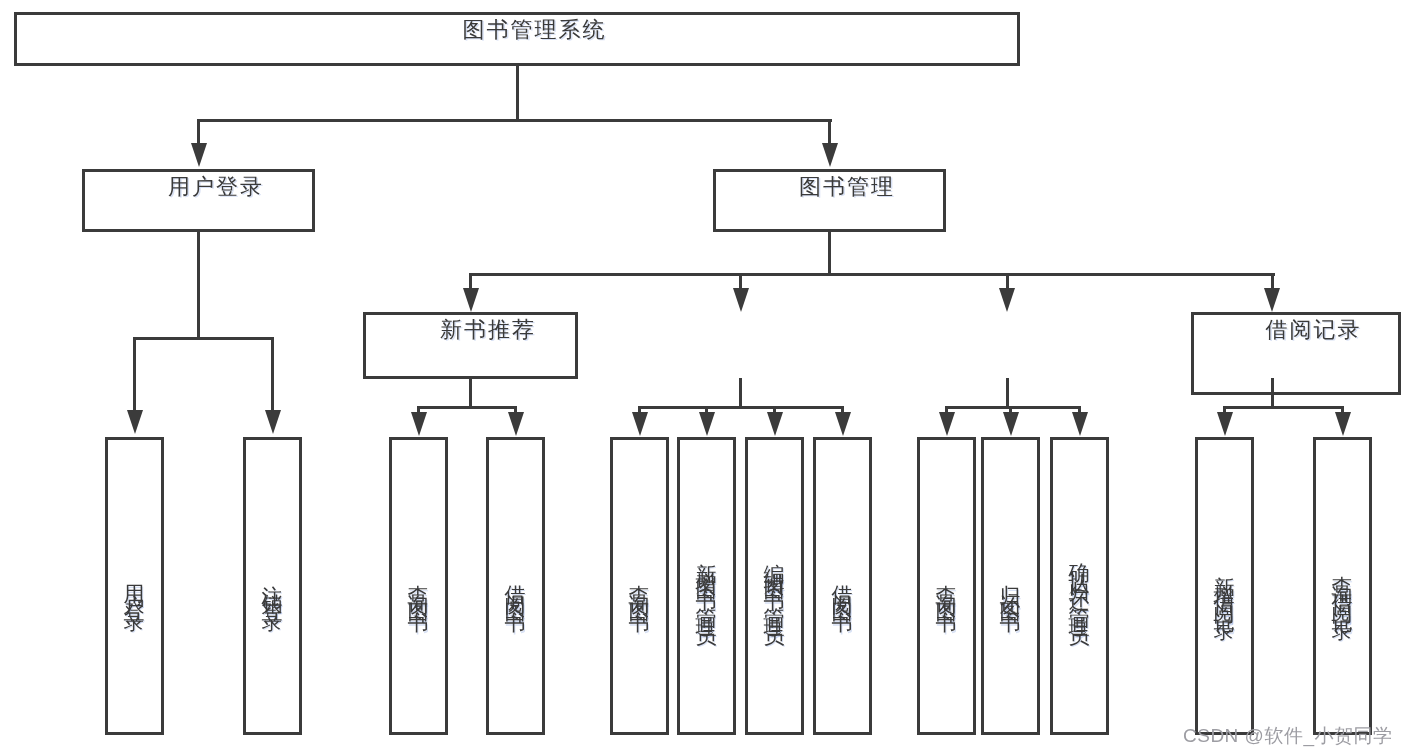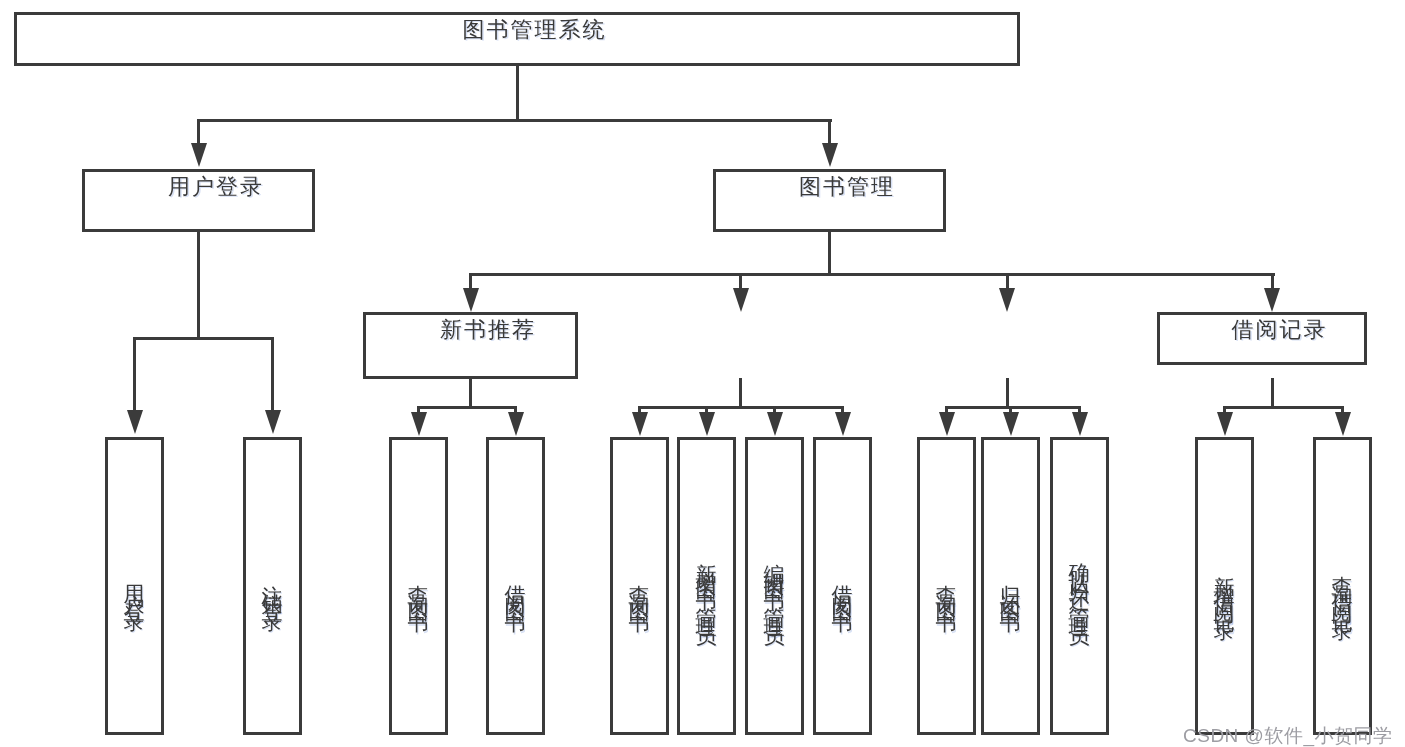--- a/index.html
+++ b/index.html
@@ -63,21 +63,21 @@
   <div class="node" style="left:82px;top:169px;width:233px;height:63px">
     <span>用户登录</span>
   </div>
   <div class="node" style="left:713px;top:169px;width:233px;height:63px">
     <span>图书管理</span>
   </div>
 
   <div class="node" style="left:363px;top:312px;width:215px;height:67px">
     <span>新书推荐</span>
   </div>
-  <div class="node" style="left:1157px;top:312px;width:210px;height:53px">
+  <div class="node" style="left:1191px;top:312px;width:210px;height:83px">
     <span>借阅记录</span>
   </div>
 
   <div class="leaf" style="left:105px">
     <span>用户登录</span>
   </div>
   <div class="leaf" style="left:243px">
     <span>注销登录</span>
   </div>
 

